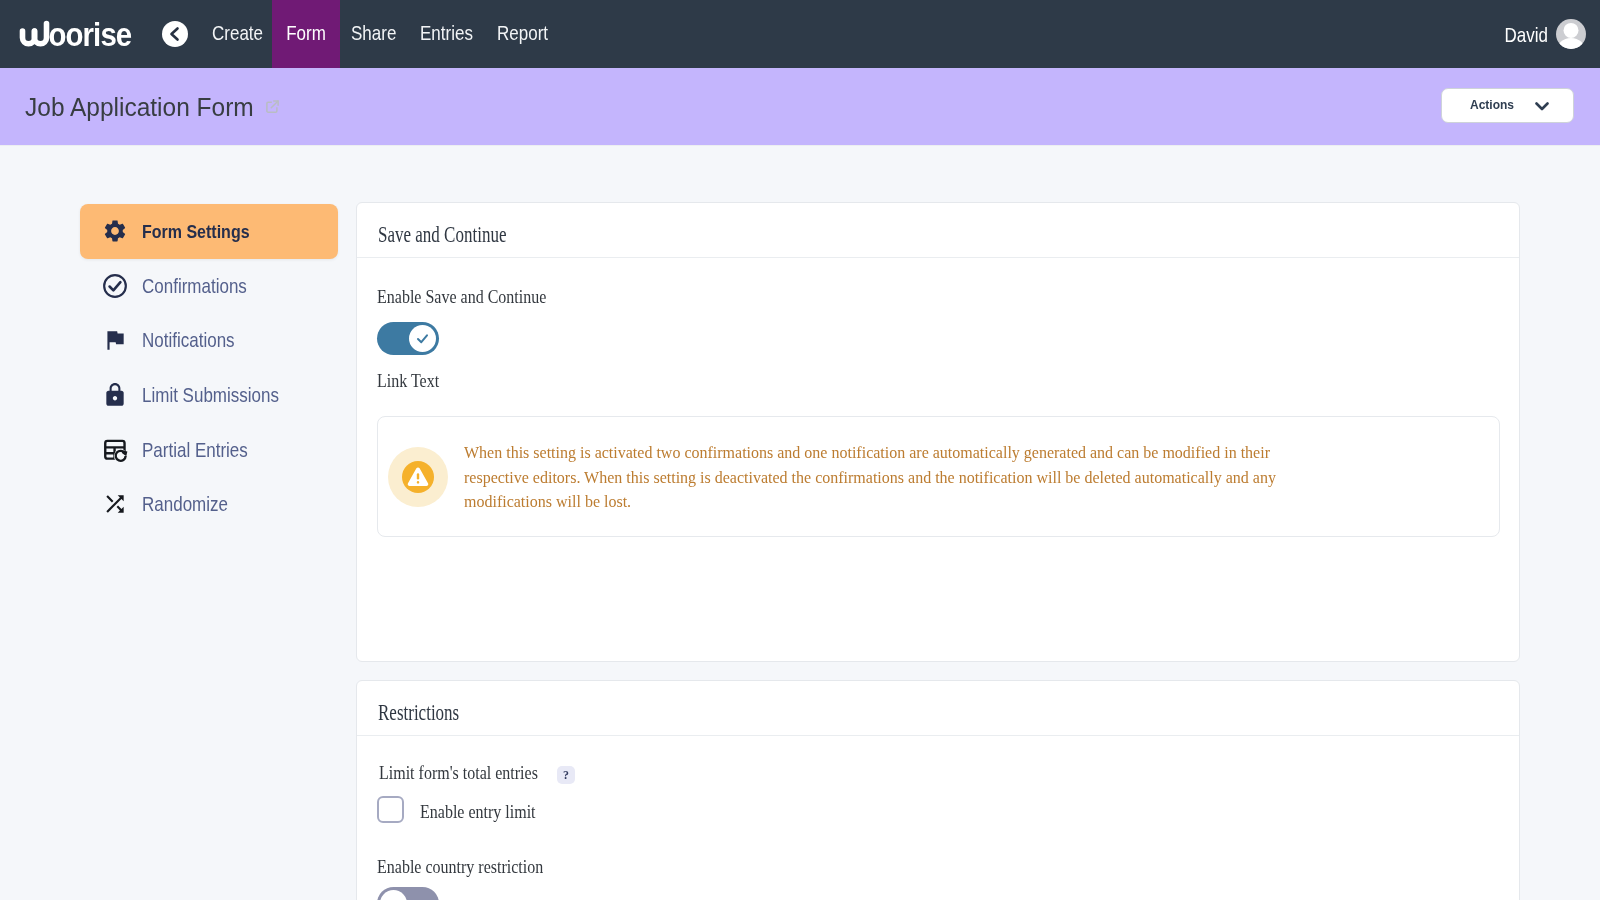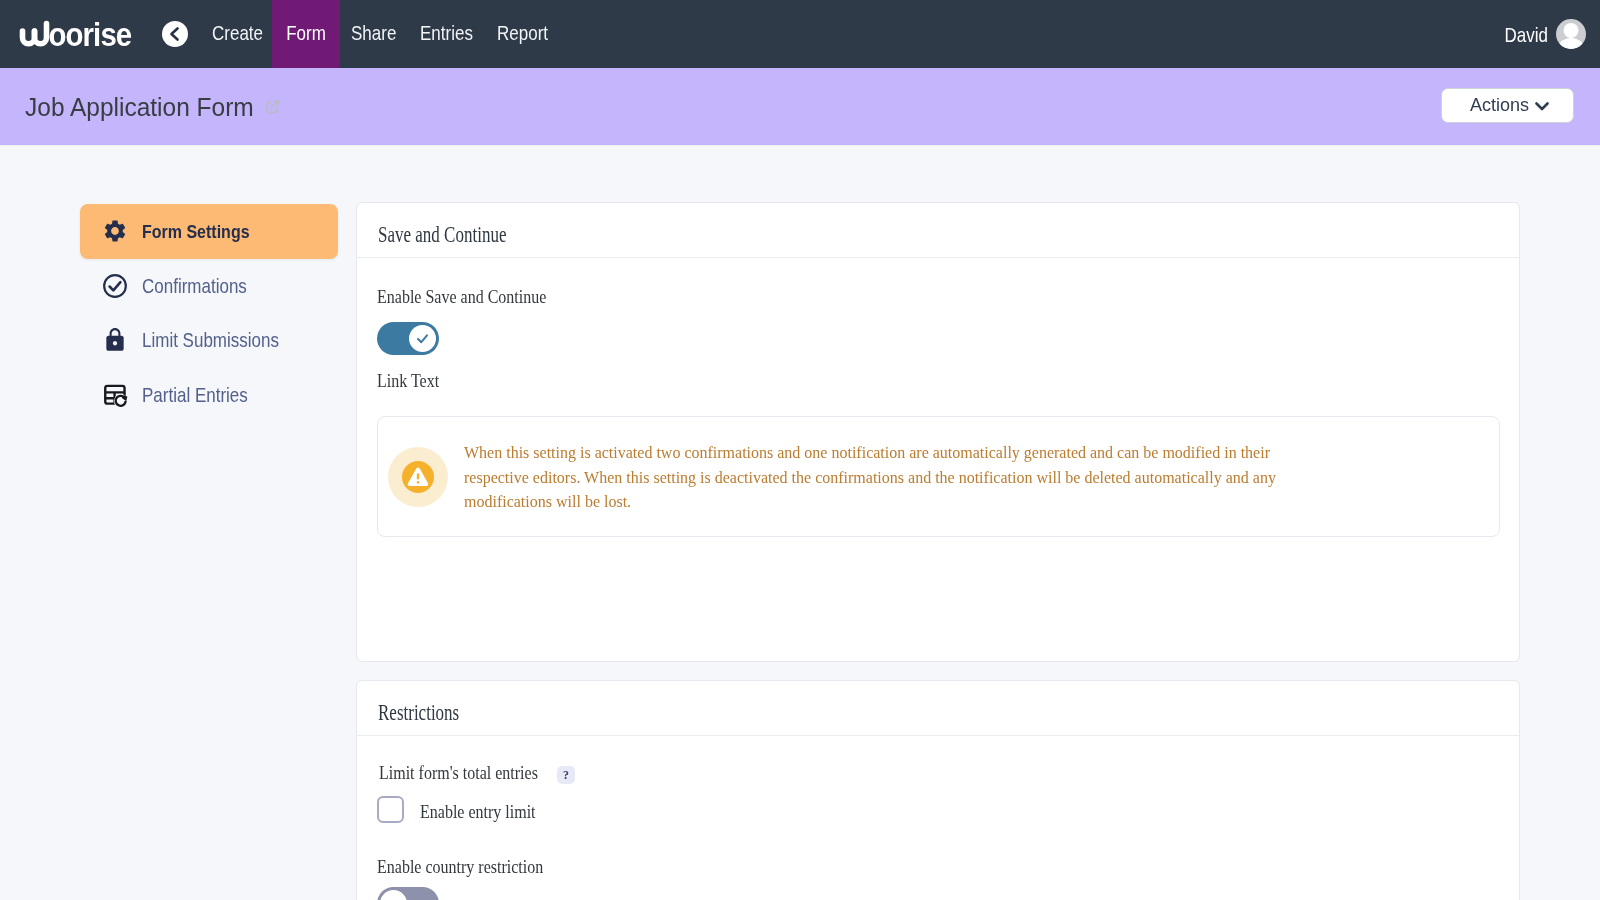--- a/index.html
+++ b/index.html
@@ -13,21 +13,21 @@
 #formtab span { display:block; text-align:center; line-height:68px; font-size:17px; color:#fff; transform:scaleY(1.2); }
 #backbtn { position:absolute; left:162px; top:21px; width:26px; height:26px; border-radius:50%; background:#fff; }
 #david { position:absolute; top:2px; right:52px; line-height:68px; font-size:17px; color:#fff; transform:scaleY(1.15); }
 #avatar { position:absolute; left:1556px; top:19px; width:30px; height:30px; border-radius:50%; background:#cccdd1; overflow:hidden; }
 
 
 #titlebar { position:absolute; left:0; top:68px; width:1600px; height:78px; background:#c4b5fd; border-bottom:1px solid #eceef1; }
 #titlebar h1 { position:absolute; left:25px; top:24px; font-size:24.5px; font-weight:400; color:#383d42; line-height:29px; transform:scaleY(1.08); transform-origin:0 50%; }
 #extlink { position:absolute; left:265px; top:31px; }
 #actions { position:absolute; left:1441px; top:20px; width:133px; height:35px; background:#fff; border:1px solid #ced3d9; border-radius:7px; }
-#actions .txt { position:absolute; left:28px; top:0; line-height:33px; font-size:18px; font-weight:normal; color:#2f3e51;text-align:right; }
+#actions .txt { position:absolute; left:28px; top:0; line-height:33px; font-size:12px; font-weight:bold; color:#2f3e51;text-align:right; }
 #actions svg { position:absolute; left:93px; top:13px; }
 
 
 #sidebar { position:absolute; left:80px; top:204px; width:258px; }
 .sitem { position:relative; height:54.6px; }
 .sitem .ic { position:absolute; left:22px; top:50%; margin-top:-13px; width:26px; height:26px; }
 .sitem .lbl { position:absolute; left:62px; top:50%; margin-top:-9px; line-height:20px; font-size:17px; color:#54608c; transform:scaleY(1.17); transform-origin:0 50%; }
 .sitem.active { background:#fdba74; border-radius:8px; box-shadow:0 1px 3px rgba(40,50,70,.08); }
 .sitem.active .lbl { font-size:16px; font-weight:bold; color:#252e4c; }
 
@@ -116,33 +116,45 @@
   </div>
   <div class="sitem">
     <svg class="ic" viewBox="0 0 24 24" fill="none" stroke="#252e4c">
         <circle cx="12" cy="12" r="10" stroke-width="2"></circle>
         <path d="M7 12.5 L10.5 16 L17 8.5" stroke-width="2.4" stroke-linecap="round" stroke-linejoin="round" fill="none"></path>
       </svg>
     <span class="lbl">Confirmations</span>
   </div>
   <div class="sitem">
     <svg class="ic" viewBox="0 0 24 24" fill="#252e4c">
+        <path d="M14.4 6L14 4H5v17h2v-7h5.6l.4 2h7V6z"></path>
+      </svg>
+    <span class="lbl">Notifications</span>
+  </div>
+  <div class="sitem">
+    <svg class="ic" viewBox="0 0 24 24" fill="#252e4c">
         <path d="M18 8h-1V6c0-2.76-2.24-5-5-5S7 3.24 7 6v2H6c-1.1 0-2 .9-2 2v10c0 1.1.9 2 2 2h12c1.1 0 2-.9 2-2V10c0-1.1-.9-2-2-2zm-6 9c-1.1 0-2-.9-2-2s.9-2 2-2 2 .9 2 2-.9 2-2 2zm3.1-9H8.9V6c0-1.71 1.39-3.1 3.1-3.1 1.71 0 3.1 1.39 3.1 3.1v2z"></path>
       </svg>
     <span class="lbl">Limit Submissions</span>
   </div>
   <div class="sitem">
     <svg class="ic" viewBox="0 0 24 24" fill="none" stroke="#16191e">
         <rect x="3" y="3.6" width="17.8" height="16.4" rx="2" stroke-width="2.2"></rect>
         <path d="M3 9.6 H20.8 M11.6 9.6 V20 M3 15 H11.6" stroke-width="2.2"></path>
         <circle cx="17.3" cy="17.5" r="6.3" fill="#f6f8fa" stroke="none"></circle>
         <path d="M21.2 15.1 a4.6 4.6 0 1 0 .6 2.4" stroke-width="2.2" fill="none"></path>
         <path d="M18.6 12.3 l4.8 1 -1 4.4 -4-3 z" fill="#16191e" stroke="none"></path>
       </svg>
     <span class="lbl">Partial Entries</span>
+  </div>
+  <div class="sitem">
+    <svg class="ic" viewBox="0 0 24 24" fill="#16191e">
+        <path d="M10.59 9.17 5.41 4 4 5.41l5.17 5.17 1.42-1.41zM14.5 4l2.04 2.04L4 18.59 5.41 20 17.96 7.46 20 9.5V4h-5.5zm.33 9.41-1.41 1.41 3.13 3.13L14.5 20H20v-5.5l-2.04 2.04-3.13-3.13z"></path>
+      </svg>
+    <span class="lbl">Randomize</span>
   </div>
 </div>
 
 <div class="card" id="card1">
   <div class="cardhead">
       <span>Save and Continue</span>
     </div>
   <span class="flabel" style="top:84px">Enable Save and Continue</span>
   <div class="toggle on" style="top:119px">
     <div class="knob"></div>

